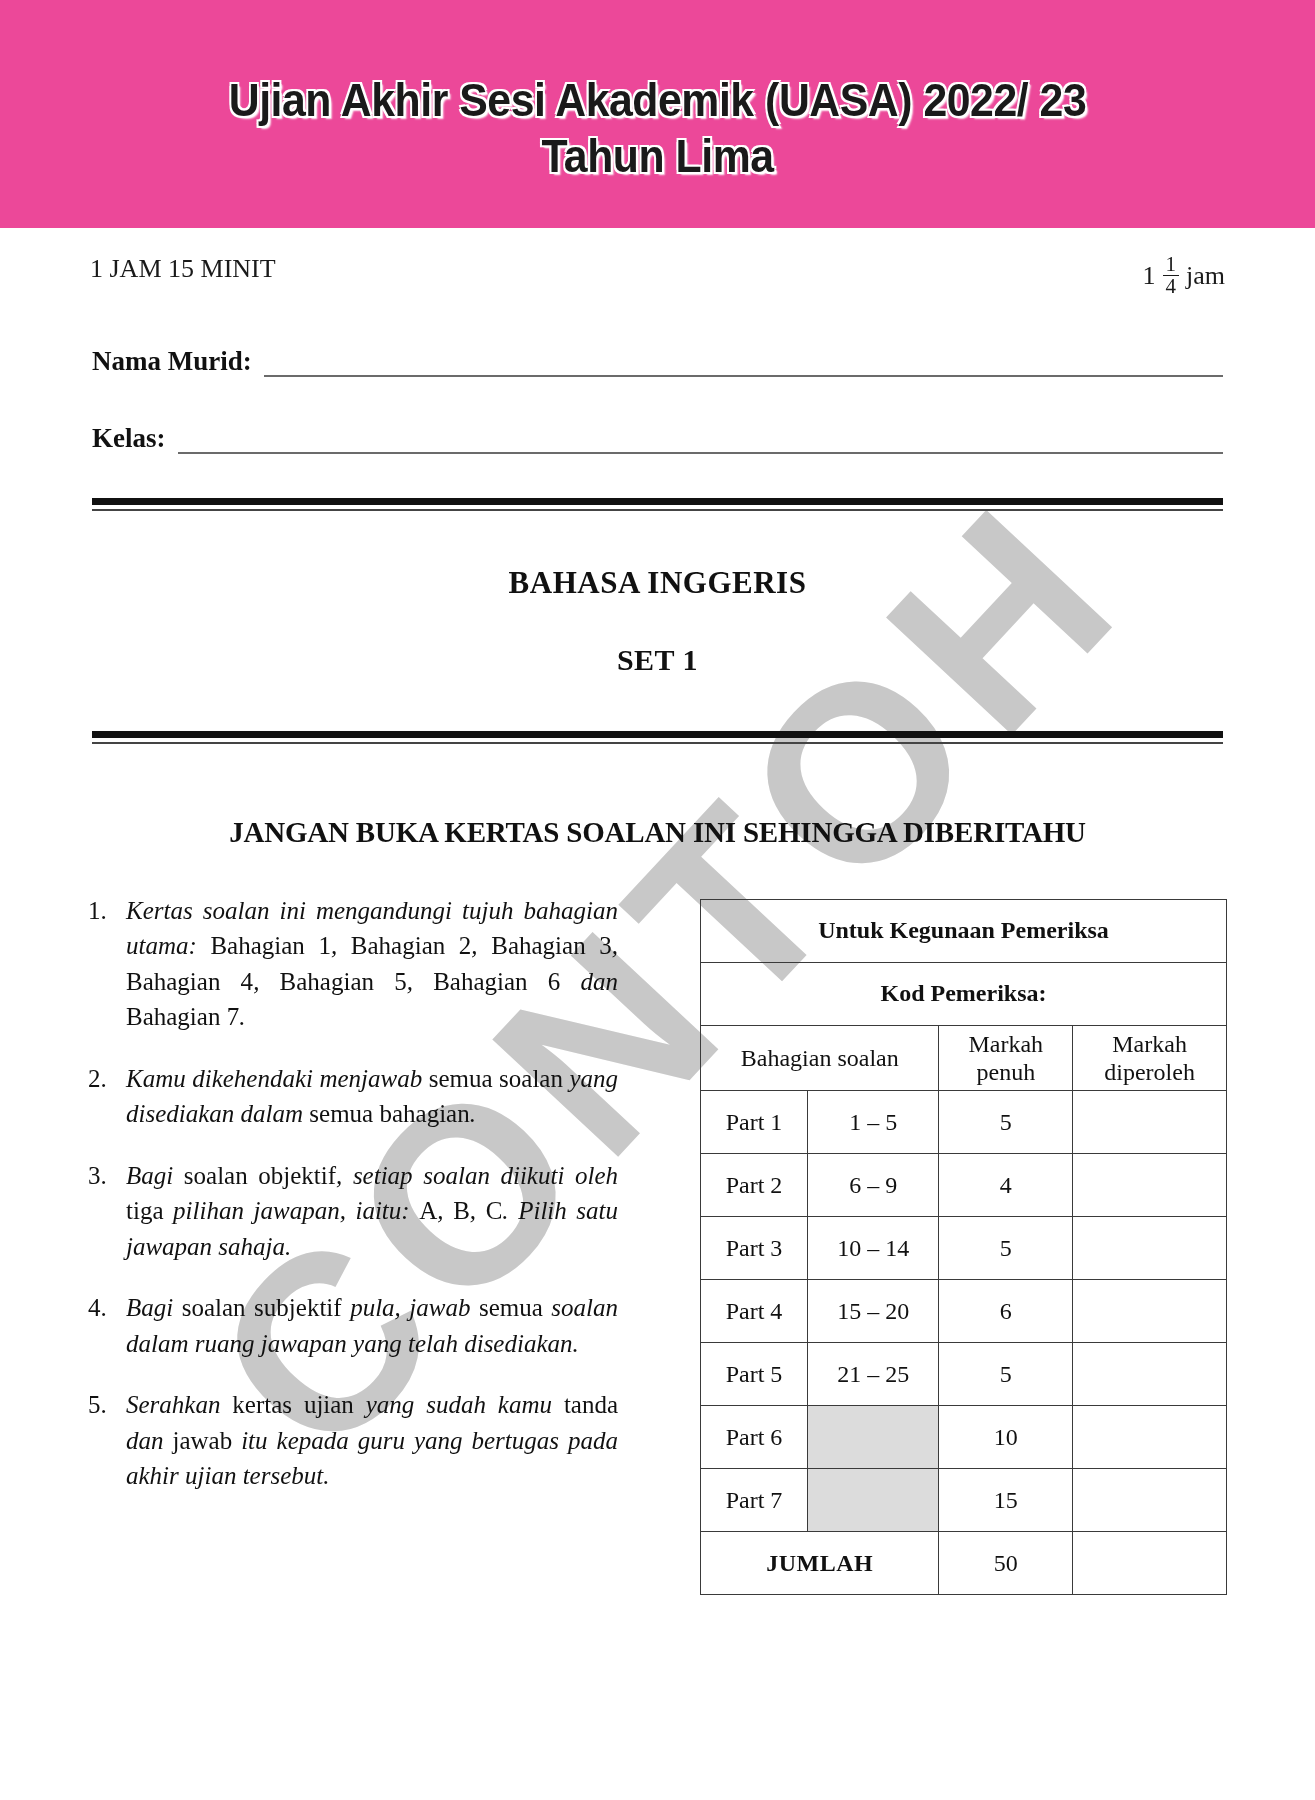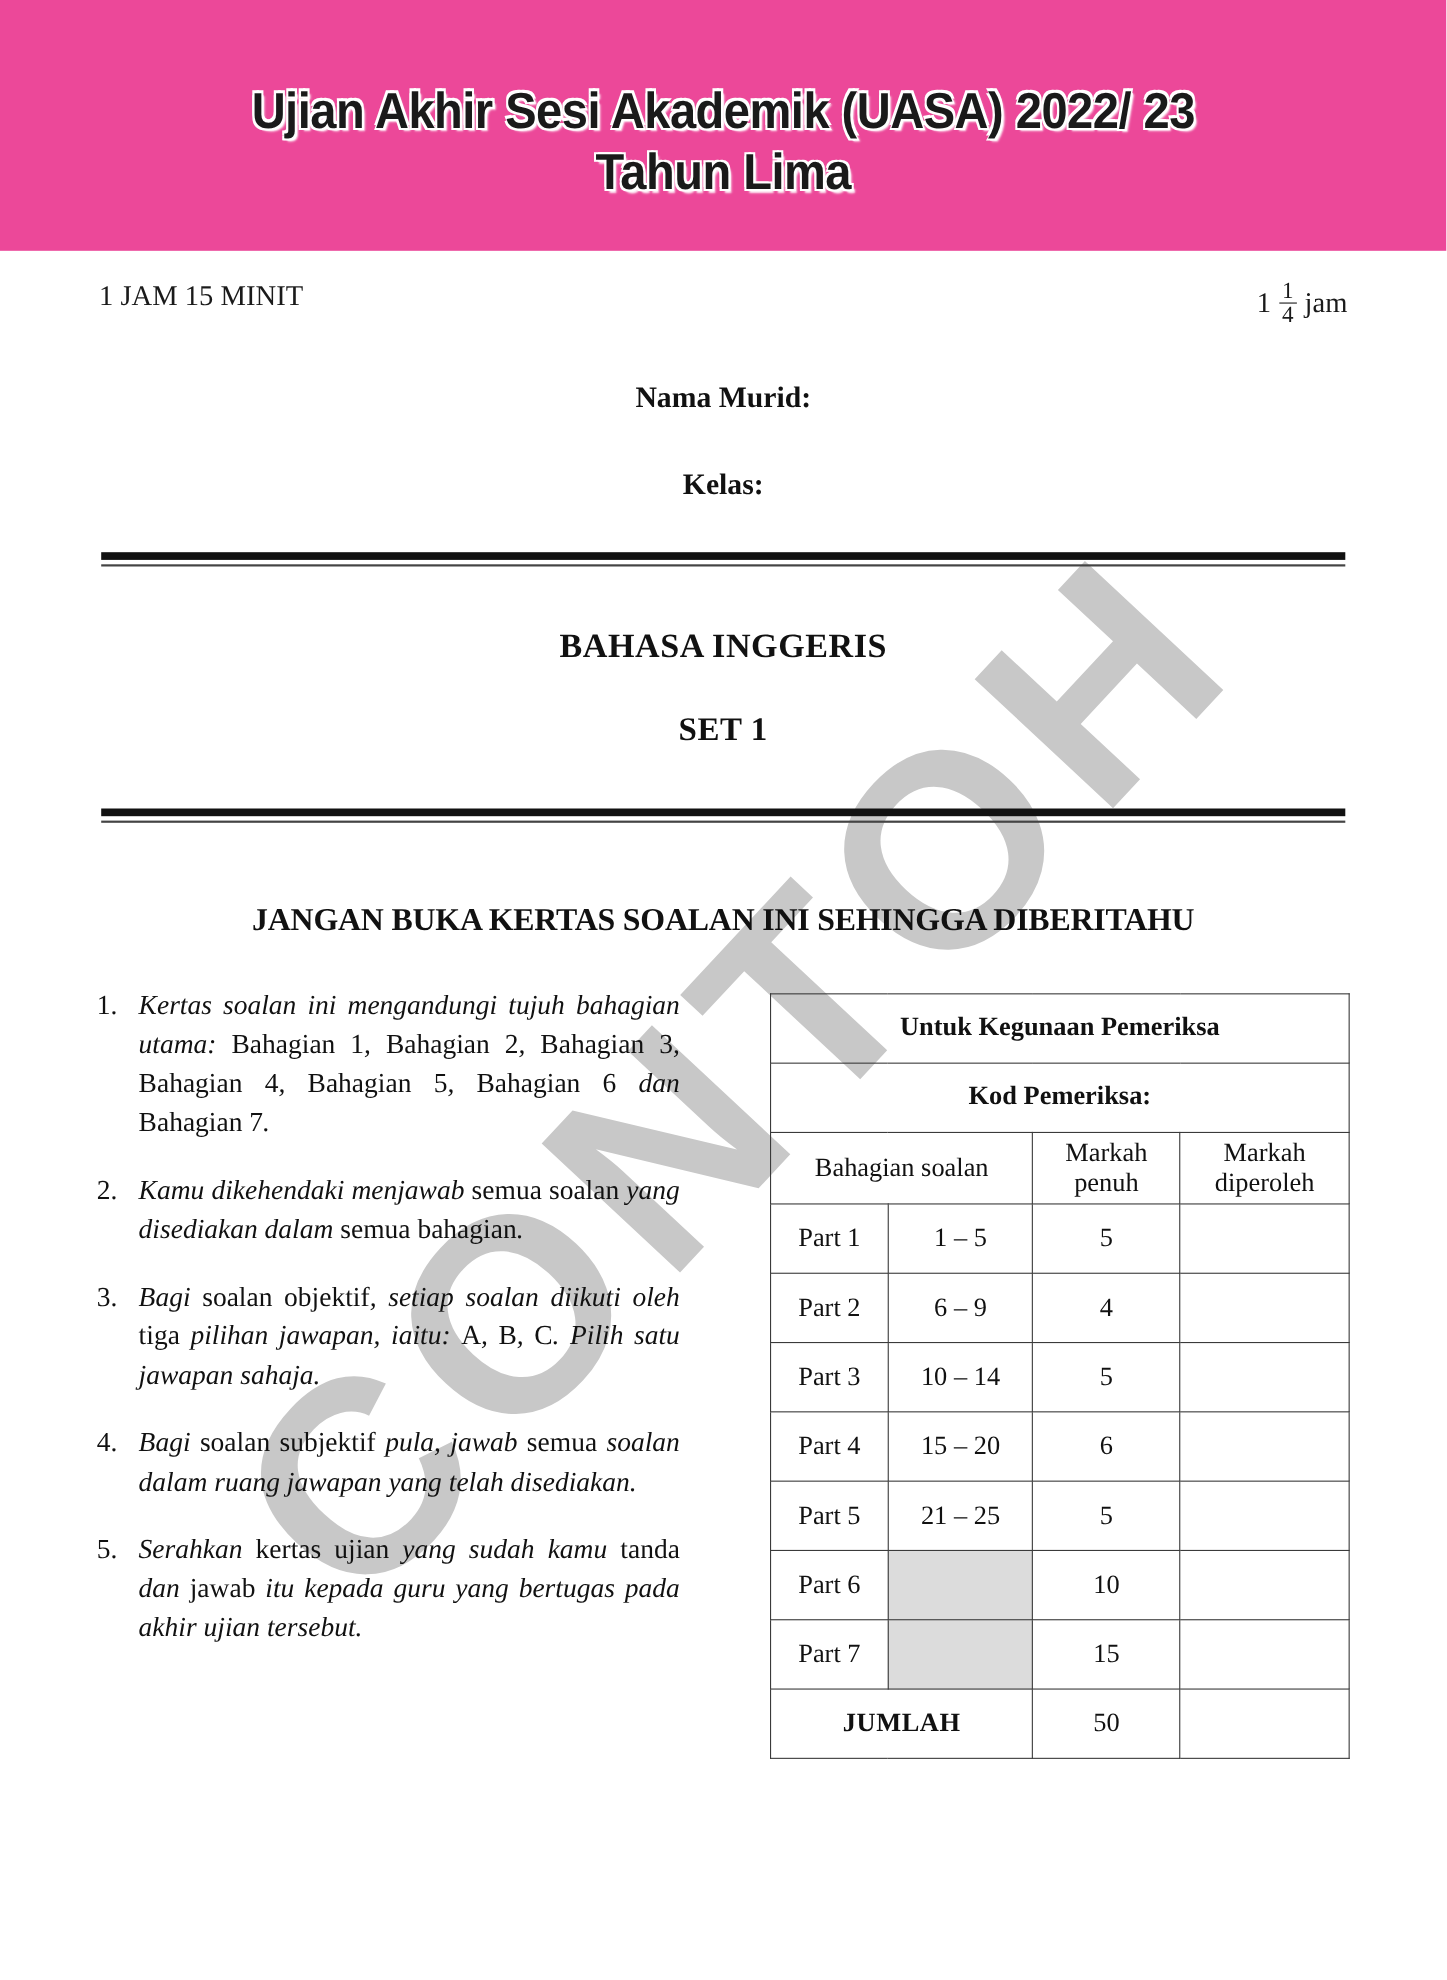--- a/index.html
+++ b/index.html
@@ -106,23 +106,22 @@
     line-height: 1.02;
     vertical-align: middle;
     margin: 0 1px;
   }
   .frac .num { padding: 0 3px; }
   .frac .den { padding: 0 3px; border-top: 1.6px solid #1a1a1a; }
 
   
   .field-row {
     display: flex;
-    align-items: center;
+    align-items: flex-end;
     padding: 0 20px;
-    flex-direction: column;
   }
   #field-nama { margin-top: 48px; }
   #field-kelas { margin-top: 46px; }
   .field-label {
     font-weight: bold;
     font-size: 27px;
     color: #111;
     white-space: nowrap;
   }
   .field-rule {

